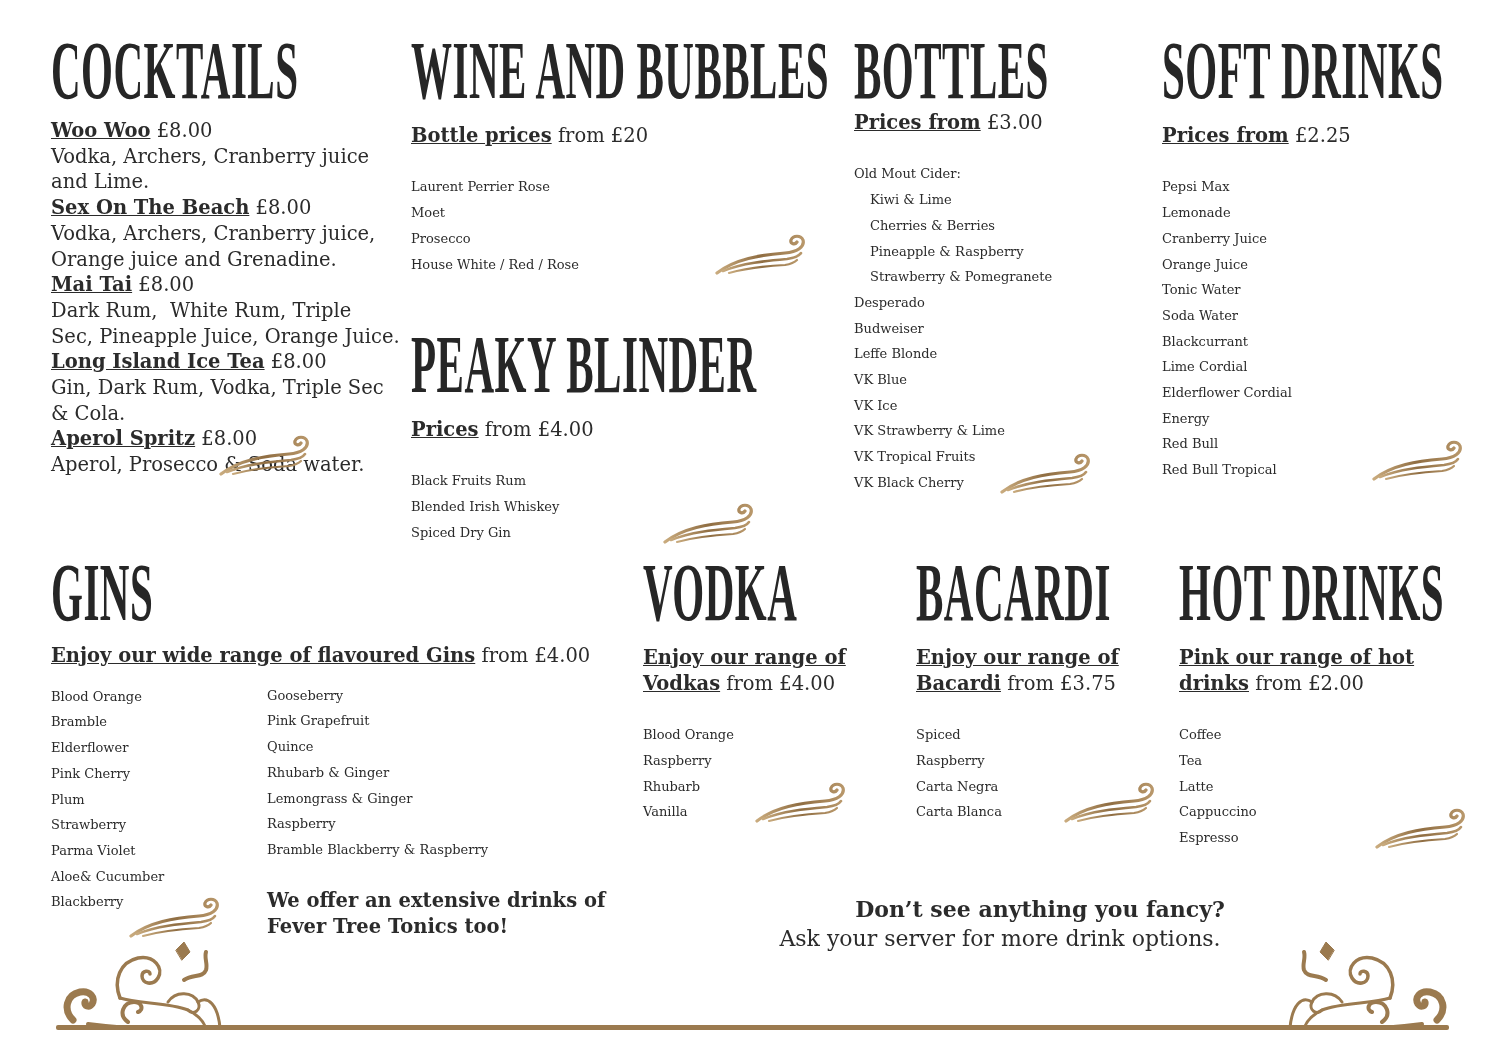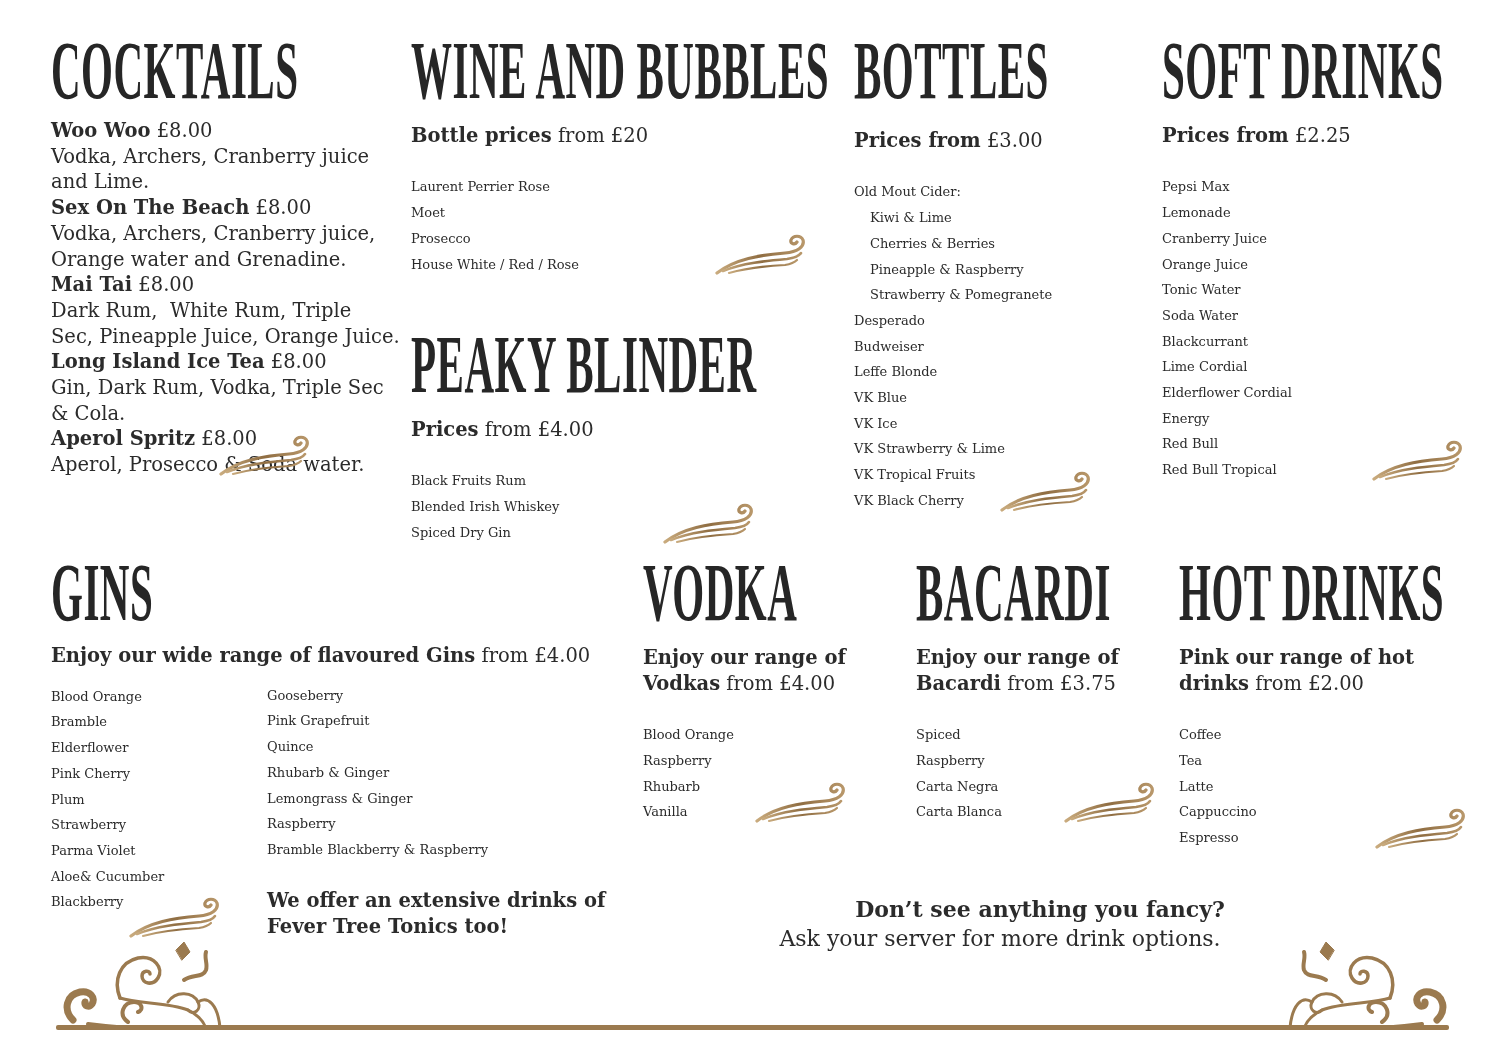--- a/index.html
+++ b/index.html
@@ -5,21 +5,21 @@
   html, body { margin:0; padding:0; background:#ffffff; }
   body { width:1500px; height:1061px; position:relative; overflow:hidden;
          font-family:"DejaVu Serif", "Liberation Serif", serif; color:#2b2b2b; }
   .section { position:absolute; }
   .heading { display:flex; align-items:flex-end; height:80px; }
   .heading h2 { margin:0; font-family:"Liberation Serif", serif; font-weight:bold;
                 font-size:82px; line-height:74px; color:#262626;
                 transform:scaleX(0.5); transform-origin:left bottom; white-space:nowrap; letter-spacing:1px; }
   .swirl { position:absolute; bottom:2px; width:92px; height:42px; }
   .body-text { font-size:19.5px; line-height:25.7px; margin:0; white-space:nowrap; }
-  .body-text b { font-weight:bold; }
+  .body-text b { font-weight:bold;text-decoration:underline; }
   .list { list-style:none; margin:0; padding:0; font-size:13px; line-height:25.7px; }
   .list li { white-space:nowrap; }
   .indent { padding-left:16px; }
   .gap { height:25.7px; }
   .footer-line { position:absolute; left:56px; top:1025px; width:1393px; height:5px; background:#9b7a4f; border-radius:2px; }
   .ornament { position:absolute; top:940px; width:190px; height:90px; }
   .note { position:absolute; text-align:center; font-size:22px; line-height:30px; }
 </style>
 </head>
 <body>
@@ -56,21 +56,21 @@
     <svg class="swirl" style="left:168px;" viewBox="0 0 92 42">
         <use href="#swirl-shape"></use>
       </svg>
   </div>
   <div style="margin-top:10px;">
     <p class="body-text"><b>Woo Woo</b> <span>£8.00</span></p>
     <p class="body-text">Vodka, Archers, Cranberry juice</p>
     <p class="body-text">and Lime.</p>
     <p class="body-text"><b>Sex On The Beach</b> <span>£8.00</span></p>
     <p class="body-text">Vodka, Archers, Cranberry juice,</p>
-    <p class="body-text">Orange water and Grenadine.</p>
+    <p class="body-text">Orange juice and Grenadine.</p>
     <p class="body-text"><b>Mai Tai</b> <span>£8.00</span></p>
     <p class="body-text" style="white-space:pre;">Dark Rum,  White Rum, Triple</p>
     <p class="body-text">Sec, Pineapple Juice, Orange Juice.</p>
     <p class="body-text"><b>Long Island Ice Tea</b> <span>£8.00</span></p>
     <p class="body-text">Gin, Dark Rum, Vodka, Triple Sec</p>
     <p class="body-text">&amp; Cola.</p>
     <p class="body-text"><b>Aperol Spritz</b> <span>£8.00</span></p>
     <p class="body-text">Aperol, Prosecco &amp; Soda water.</p>
   </div>
 </div>
@@ -108,21 +108,21 @@
   </ul>
 </div>
 
 <div class="section" style="left:854px; top:28px; width:300px;">
   <div class="heading">
     <h2>BOTTLES</h2>
     <svg class="swirl" style="left:146px;" viewBox="0 0 92 42">
         <use href="#swirl-shape"></use>
       </svg>
   </div>
-  <p class="body-text" style="margin-top:20px;"><b>Prices from</b><span> £3.00</span></p>
+  <p class="body-text" style="margin-top:2px;"><b>Prices from</b><span> £3.00</span></p>
   <div class="gap"></div>
   <ul class="list">
     <li>Old Mout Cider:</li>
     <li class="indent">Kiwi &amp; Lime</li>
     <li class="indent">Cherries &amp; Berries</li>
     <li class="indent">Pineapple &amp; Raspberry</li>
     <li class="indent">Strawberry &amp; Pomegranete</li>
     <li>Desperado</li>
     <li>Budweiser</li>
     <li>Leffe Blonde</li>

